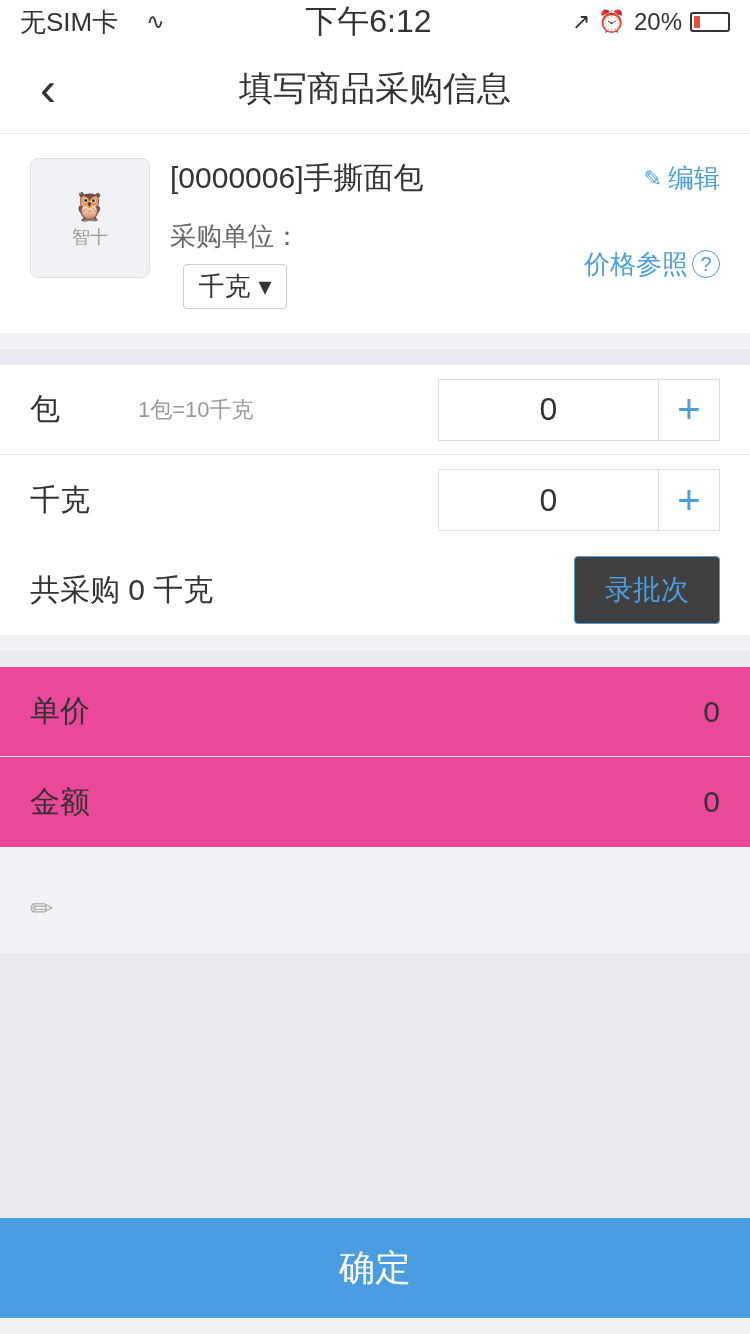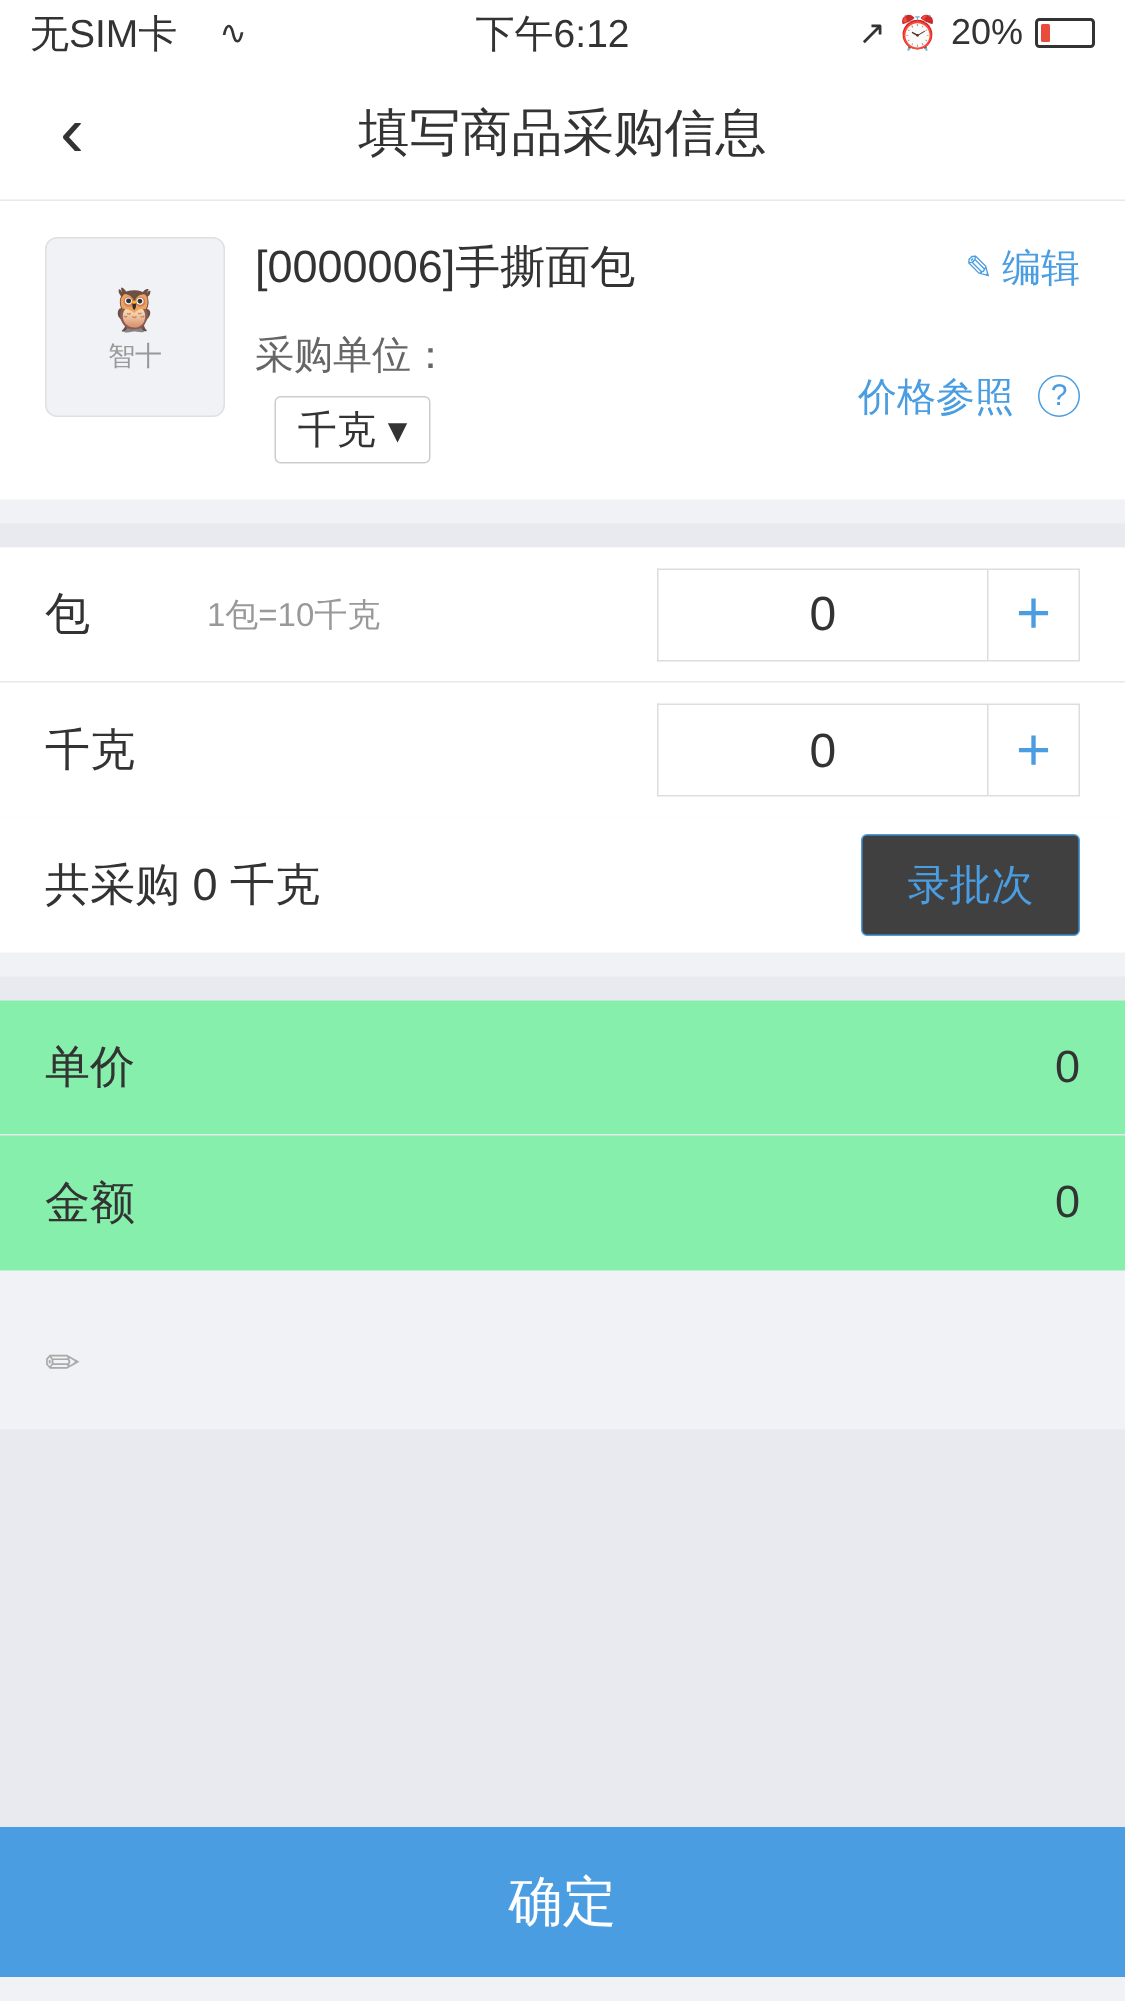--- a/index.html
+++ b/index.html
@@ -19,21 +19,21 @@
       height: 44px;
       background: #fff;
       display: flex;
       align-items: center;
       justify-content: space-between;
       padding: 0 20px;
       font-size: 26px;
       color: #333;
     }
     .status-left { display: flex; align-items: center; gap: 28px; }
-    .status-center { font-size: 26px; font-weight: 500; }
+    .status-center { font-size: 32px; font-weight: 500; }
     .status-right { display: flex; align-items: center; gap: 8px; font-size: 24px; }
     .battery-body {
       width: 40px; height: 20px; border: 2px solid #333; border-radius: 3px; position: relative;
       display: flex; align-items: center; padding: 2px;
     }
     .battery-fill {
       width: 20%; height: 100%; background: #e74c3c; border-radius: 1px;
     }
 
     
@@ -128,21 +128,21 @@
       font-size: 26px;
       color: #333;
       background: #fff;
       gap: 8px;
     }
     .price-ref {
       color: #4a9de0;
       font-size: 26px;
       display: flex;
       align-items: center;
-      gap: 16px;
+      gap: 4px;
       cursor: pointer;
     }
 
     
     .section-divider {
       height: 16px;
       background: #e8eaf0;
     }
 
     
@@ -220,21 +220,21 @@
       color: #4a9de0;
       background: #404040;
       padding: 14px 30px;
       font-size: 28px;
       border-radius: 4px;
       cursor: pointer;
     }
 
     
     .detail-section {
-      background: #86efac;
+      background: #ec4899;
       margin-bottom: 16px;
     }
     .detail-row {
       display: flex;
       align-items: center;
       justify-content: space-between;
       padding: 0 30px;
       height: 90px;
       border-bottom: 1px solid #e8e8e8;
     }

